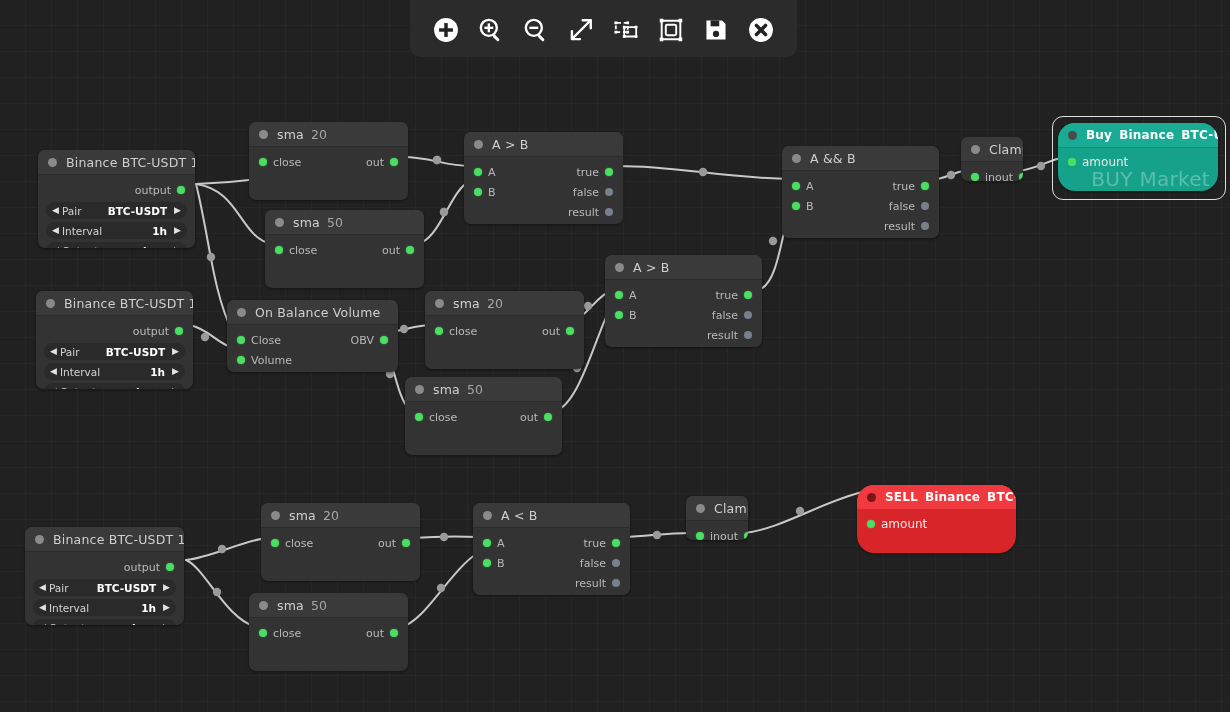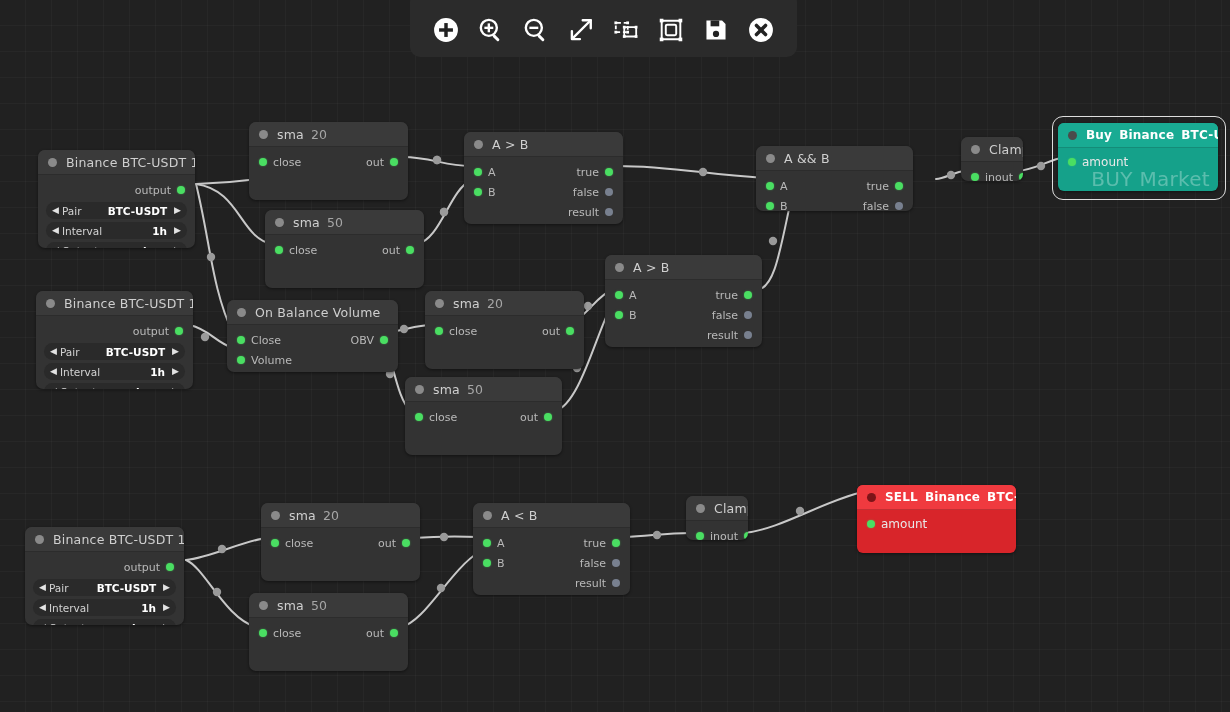--- a/index.html
+++ b/index.html
@@ -74,21 +74,21 @@
   .sel{
     margin:3px 8px 0 8px;height:17px;border-radius:9px;background:#2a2a2a;
     display:flex;align-items:center;justify-content:space-between;
     padding:0 6px;box-sizing:border-box;font-size:10.5px;color:#cfcfcf;
   }
   .sel .arw{color:#e2e2e2;font-size:9px;line-height:1;}
   .sel .lbl{flex:0 0 auto;margin-left:3px;color:#d3d3d3;}
   .sel .val{flex:1 1 auto;text-align:right;margin-right:7px;color:#ffffff;font-weight:bold;font-size:10.5px;}
 
   
-  .node.order{border-radius:6px;overflow:hidden;}
+  .node.order{border-radius:17px;overflow:hidden;}
   .node.order .node-head{border-bottom:1px solid rgba(0,0,0,.18);}
   .node.order .head-title{color:#ffffff;font-weight:bold;font-size:12px;}
   .node.buy{background:#15a18a;}
   .node.buy .node-head{background:#19ab93;}
   .node.buy .head-dot{background:#4b4b4b;}
   .node.sell{background:#d8252a;margin-top:28px;}
   .node.sell .node-head{background:#f03a3f;}
   .node.sell .head-dot{background:#7d1418;}
   .bigmark{
     position:absolute;right:8px;bottom:0px;font-size:20px;letter-spacing:.3px;
@@ -512,21 +512,21 @@
         </div>
         <div class="port-row">
           <span class="port"></span>
           <span class="port out">
             <span>result</span>
             <span class="dot gray"></span>
           </span>
         </div>
       </div>
     </div>
-    <div class="node" style="left: 756px; top: 146px; width: 157px; height: 65px;">
+    <div class="node" style="left: 782px; top: 146px; width: 157px; height: 92px;">
       <div class="node-head">
         <span class="head-dot"></span>
         <span class="head-title">
           <span>A &amp;&amp; B</span>
         </span>
       </div>
       <div class="node-body">
         <div class="port-row">
           <span class="port">
             <span class="dot green"></span>

